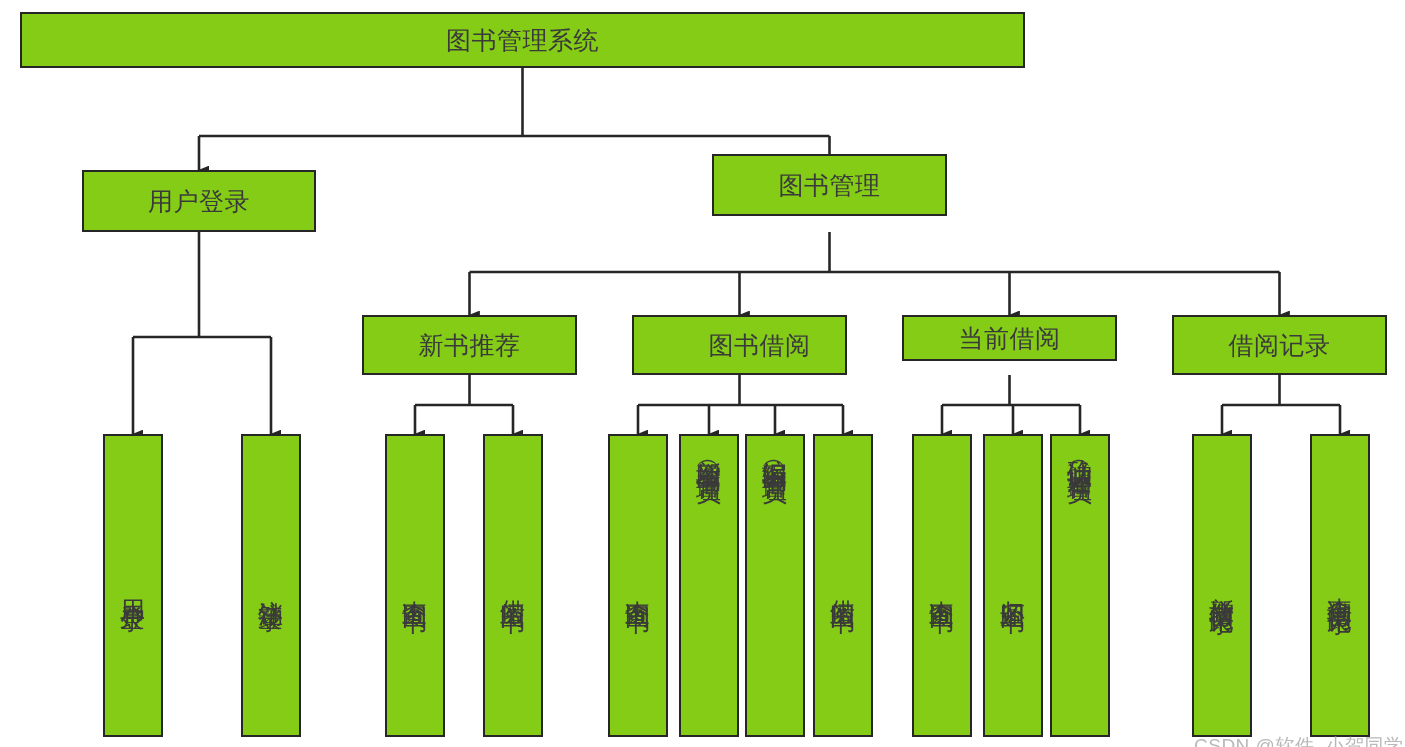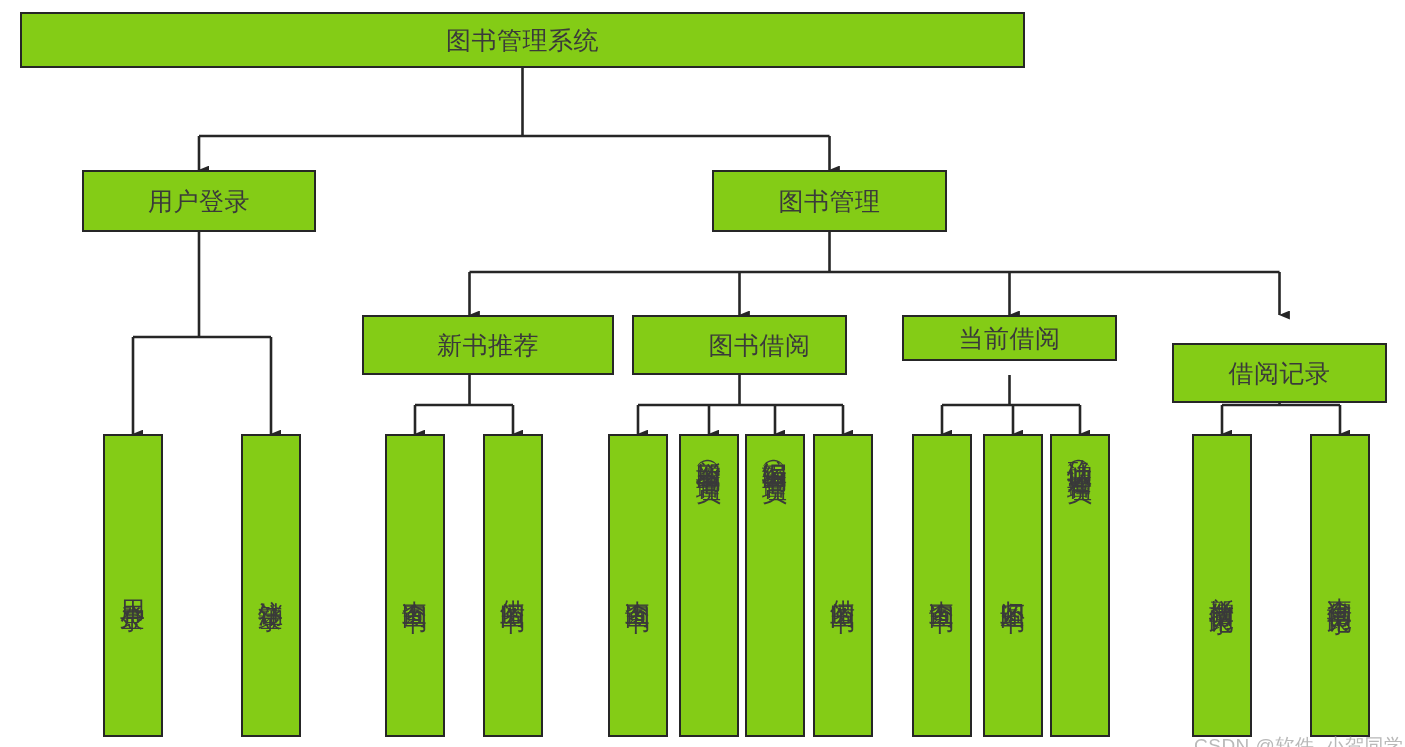--- a/index.html
+++ b/index.html
@@ -116,33 +116,33 @@
       </g>
   </svg>
 
   <div id="nodes">
       <div class="node" style="left: 20px; top: 12px; width: 1005px; height: 56px;">
         <span class="node-label">图书管理系统</span>
       </div>
       <div class="node" style="left: 82px; top: 170px; width: 234px; height: 62px;">
         <span class="node-label">用户登录</span>
       </div>
-      <div class="node" style="left: 712px; top: 170px; width: 235px; height: 62px;">
+      <div class="node" style="left: 712px; top: 154px; width: 235px; height: 62px;">
         <span class="node-label">图书管理</span>
       </div>
-      <div class="node" style="left: 362px; top: 315px; width: 252px; height: 60px;">
+      <div class="node" style="left: 362px; top: 315px; width: 215px; height: 60px;">
         <span class="node-label">新书推荐</span>
       </div>
       <div class="node" style="left: 632px; top: 315px; width: 215px; height: 60px; padding-left: 40px;">
         <span class="node-label">图书借阅</span>
       </div>
       <div class="node" style="left: 902px; top: 315px; width: 215px; height: 46px;">
         <span class="node-label">当前借阅</span>
       </div>
-      <div class="node" style="left: 1172px; top: 315px; width: 215px; height: 60px; margin-top: 28px;">
+      <div class="node" style="left: 1172px; top: 315px; width: 215px; height: 60px;">
         <span class="node-label">借阅记录</span>
       </div>
       <div class="node vertical" style="left: 103px; top: 434px; width: 60px; height: 303px;">
         <span class="node-label">用户登录</span>
       </div>
       <div class="node vertical" style="left: 241px; top: 434px; width: 60px; height: 303px;">
         <span class="node-label">注销登录</span>
       </div>
       <div class="node vertical" style="left: 385px; top: 434px; width: 60px; height: 303px;">
         <span class="node-label">查询图书</span>

